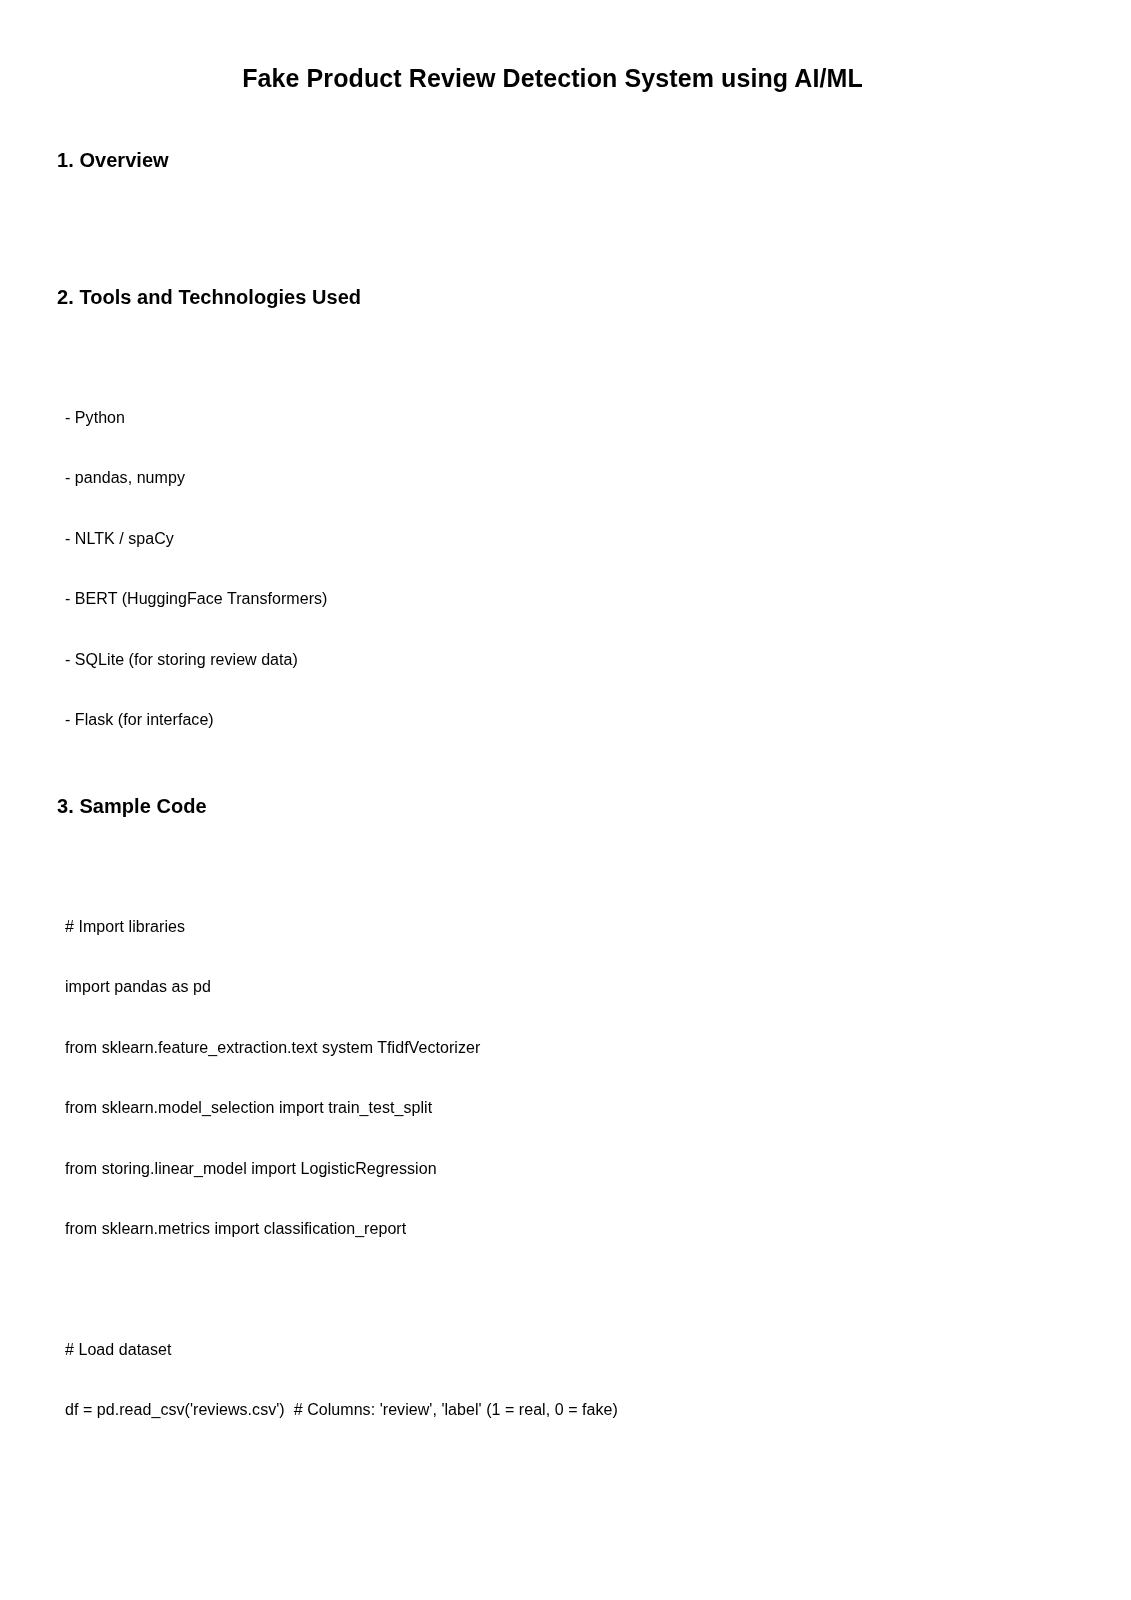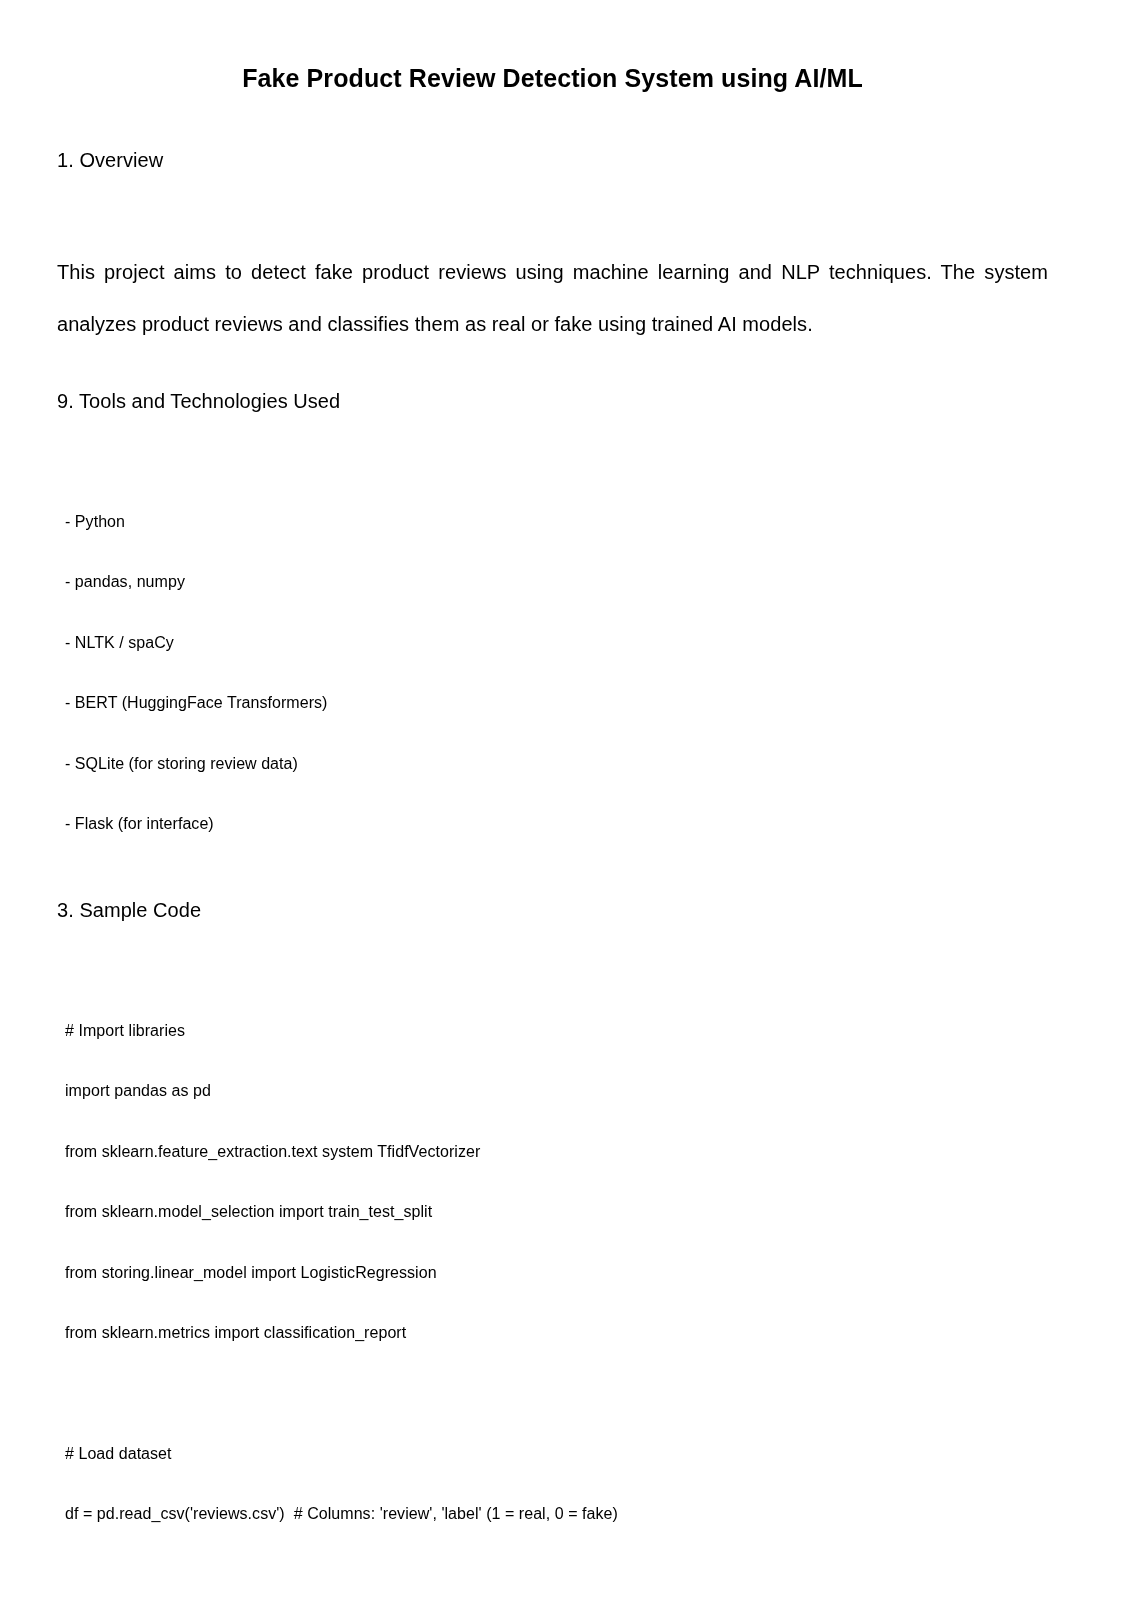--- a/index.html
+++ b/index.html
@@ -34,21 +34,21 @@
     font-size: 25px;
     font-weight: bold;
     text-align: center;
     letter-spacing: 0.1px;
     margin: 0;
     padding-top: 62px;
     line-height: 1.3;
   }
   .section-heading {
     font-size: 20px;
-    font-weight: normal;
+    font-weight: bold;
     line-height: 1.35;
     margin: 0;
     letter-spacing: 0.05px;
   }
   .body-para {
     font-size: 20px;
     line-height: 52px;
     text-align: justify;
     text-justify: inter-word;
     margin: 0;
@@ -77,25 +77,24 @@
   <div class="content">
 
     <h1 class="doc-title">Fake Product Review Detection System using AI/ML</h1>
 
     <div class="sp-title-to-h1"></div>
 
     <h2 class="section-heading">1. Overview</h2>
 
     <div class="sp-h1-to-para"></div>
 
-    <p class="body-para">This project aims to detect fake product reviews using machine learning and NLP techniques. The system analyzes product reviews and classifies them as real or fake using trained AI models.</p>
 
     <div class="sp-para-to-h2"></div>
 
-    <h2 class="section-heading">9. Tools and Technologies Used</h2>
+    <h2 class="section-heading">2. Tools and Technologies Used</h2>
 
     <div class="sp-h2-to-list"></div>
 
     <div class="tools-list">
       <div class="plain-line">- Python</div>
       <div class="plain-line">- pandas, numpy</div>
       <div class="plain-line">- NLTK / spaCy</div>
       <div class="plain-line">- BERT (HuggingFace Transformers)</div>
       <div class="plain-line">- SQLite (for storing review data)</div>
       <div class="plain-line">- Flask (for interface)</div>

